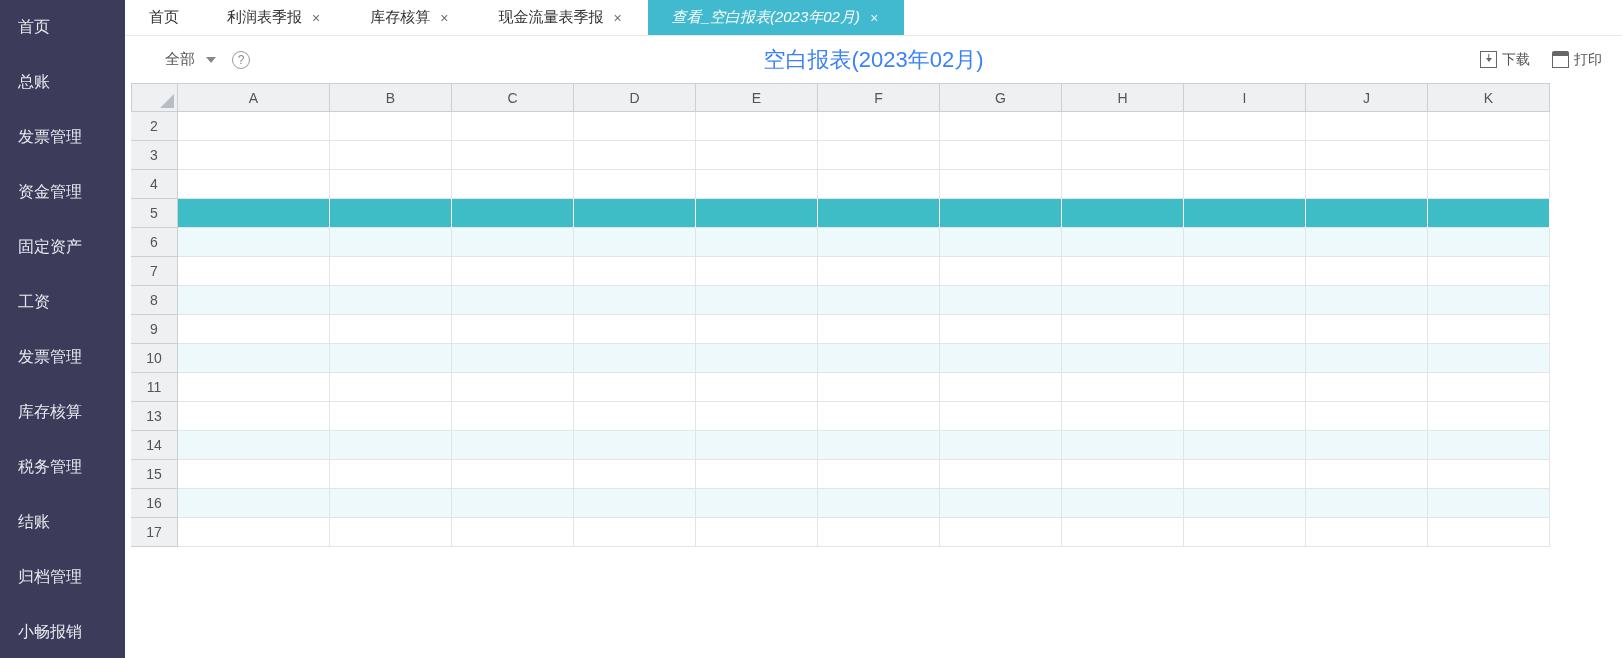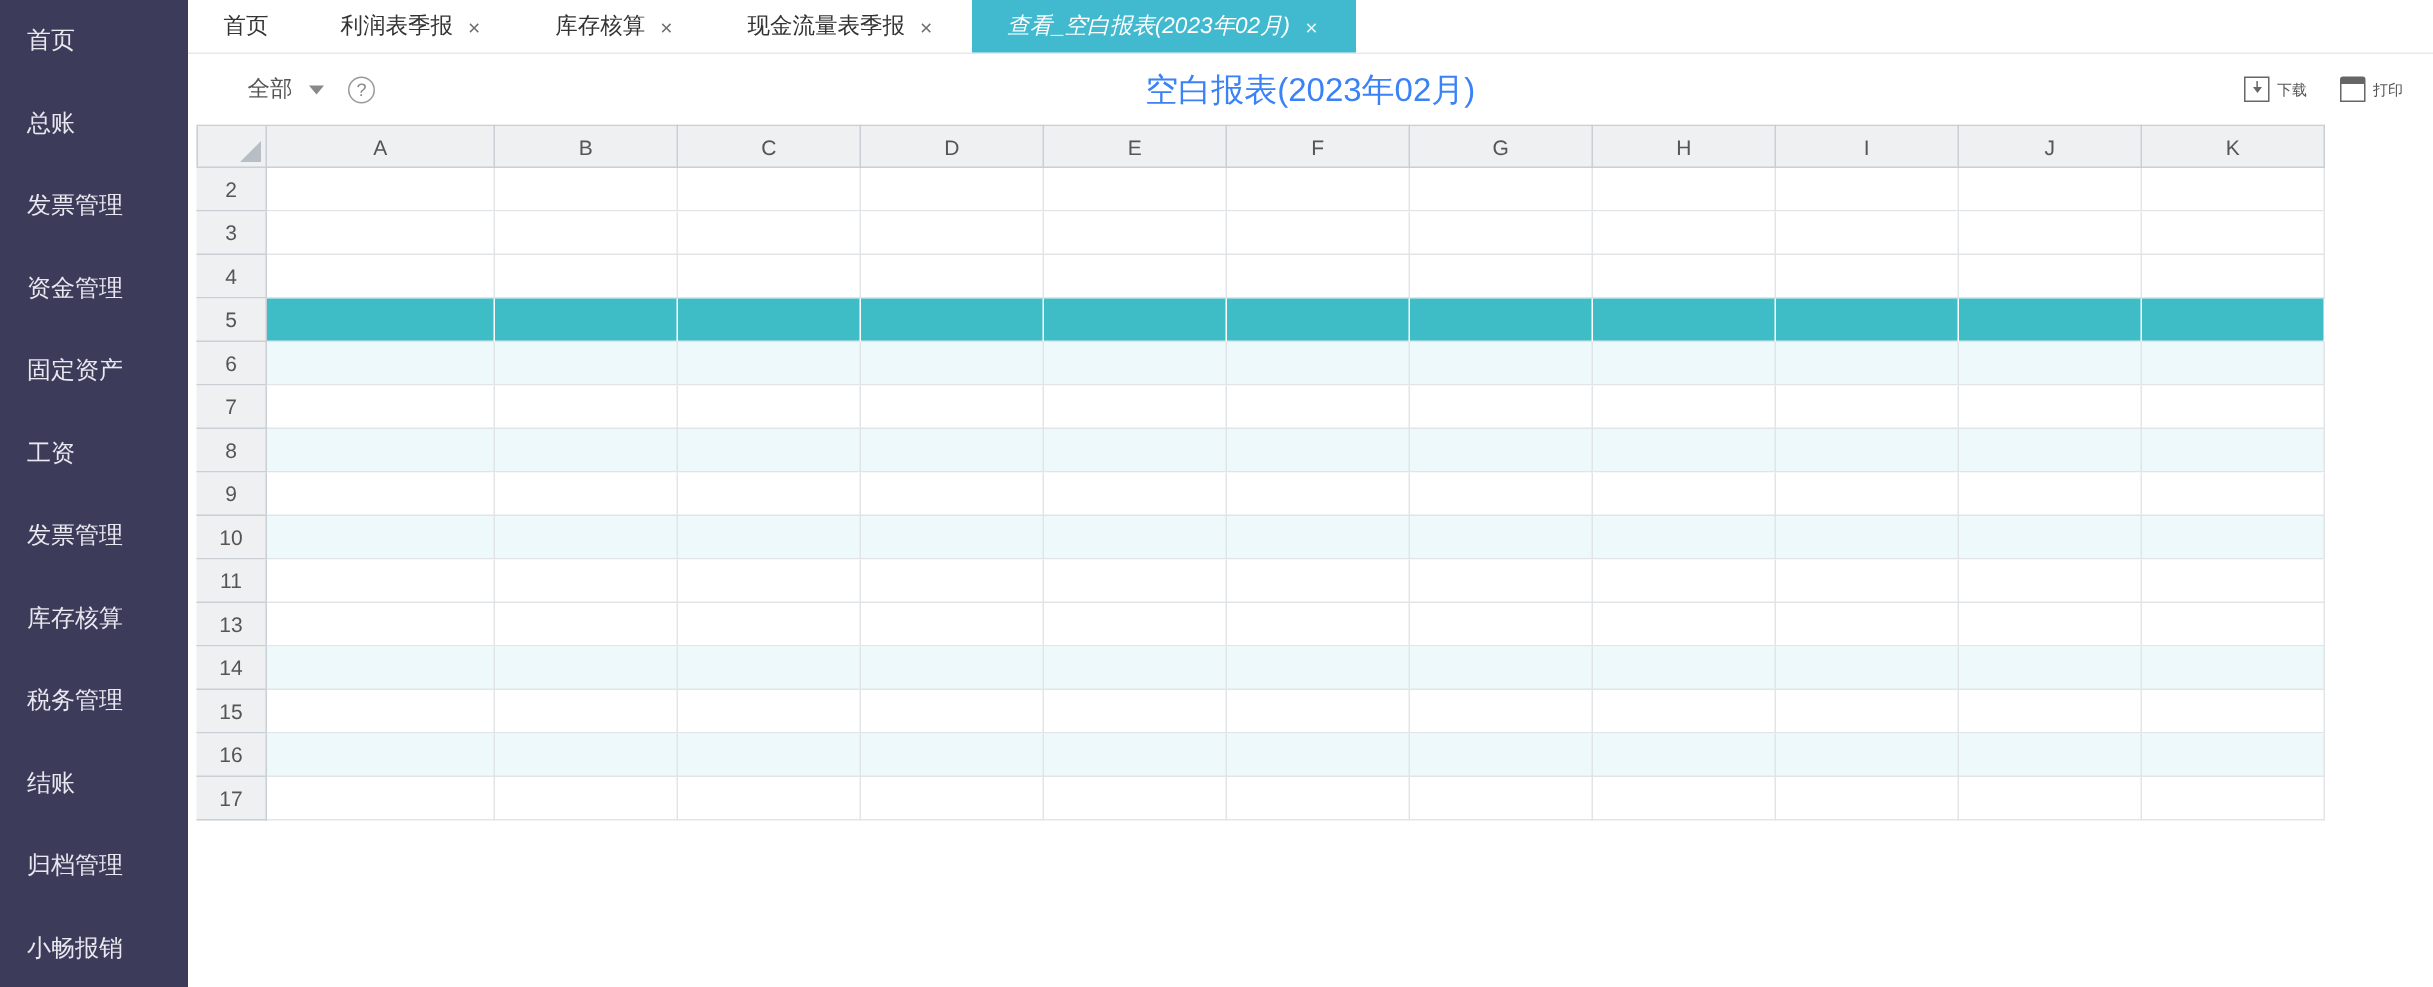--- a/index.html
+++ b/index.html
@@ -72,21 +72,21 @@
 }
 .help-icon{
   display:inline-flex; width:18px;height:18px;border:1px solid #999;border-radius:50%;
   align-items:center;justify-content:center;font-size:12px;color:#888;margin-left:8px;
 }
 .title-center{
   position:absolute;
   left:50%; transform:translateX(-50%);
   font-size:22px; color:#3b82f6;
 }
-.toolbar-right{ display:flex; align-items:center; gap:22px; color:#555; font-size:10px;}
+.toolbar-right{ display:flex; align-items:center; gap:22px; color:#555; font-size:14px;}
 .tbtn{ display:flex; align-items:center; gap:5px; cursor:pointer;}
 .dl-icon,.pr-icon{ width:17px;height:17px;display:inline-block; border:1.5px solid #666; position:relative;}
 .dl-icon::before{content:"";position:absolute;left:50%;top:2px;width:1.5px;height:6px;background:#666;transform:translateX(-50%);}
 .dl-icon::after{content:"";position:absolute;left:50%;top:6px;transform:translateX(-50%);border-left:3px solid transparent;border-right:3px solid transparent;border-top:4px solid #666;}
 .pr-icon{border-radius:2px 2px 0 0;border-top-width:5px;}
 
 .sheet-wrap{ flex:1; overflow:hidden; padding-left: 6px;}
 .sheet-wrap > .row{ display:flex; height:29px; }
 .corner, .rowhdr{
   width:47px; flex-shrink:0; background:#eef0f1;

